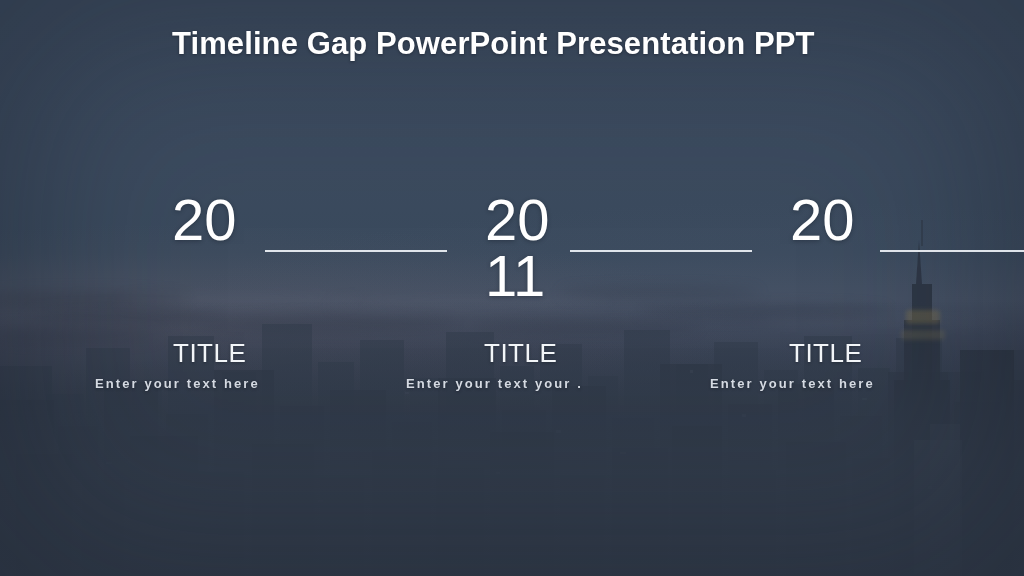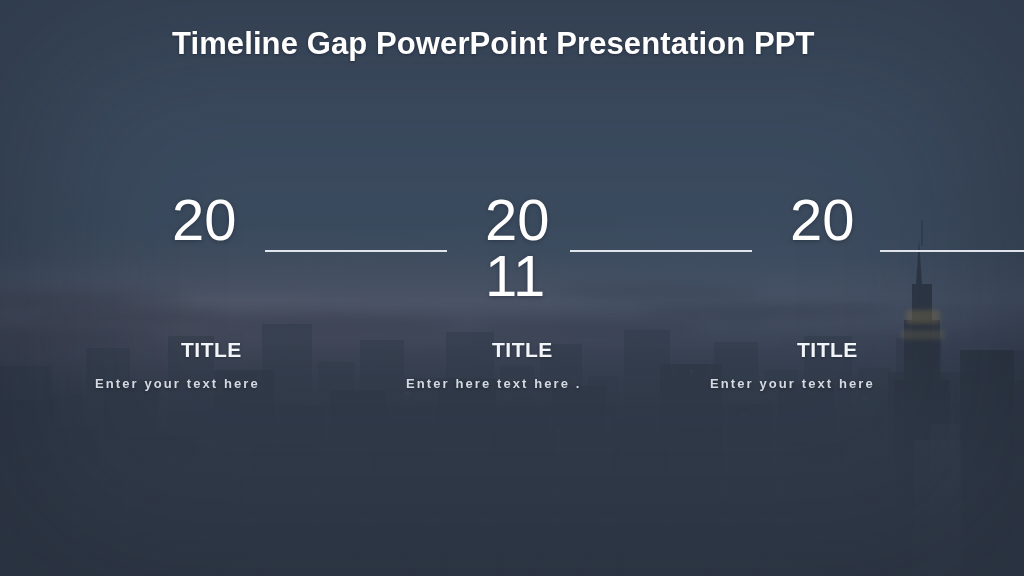--- a/index.html
+++ b/index.html
@@ -135,26 +135,25 @@
 
   .tl-line {
     position: absolute;
     height: 2px;
     background: #e9edf2;
     opacity: .95;
   }
 
   .tl-title {
     position: absolute;
-    font-size: 21px;
-    font-weight: 700;
+    font-size: 26px;
+    font-weight: 400;
     color: #f2f5f8;
     letter-spacing: .5px;
     text-shadow: 0 1px 3px rgba(15,20,28,0.4);
-    margin-left: 8px;
   }
 
   .tl-caption {
     position: absolute;
     font-size: 13px;
     font-weight: 600;
     color: #d5dae2;
     letter-spacing: 2.1px;
     white-space: pre;
     text-shadow: 0 1px 3px rgba(15,20,28,0.45);
@@ -292,21 +291,21 @@
         <div class="tl-caption" style="left:95px; top:376px;">Enter your text here</div>
       </div>
 
       <div class="tl-item">
         <div class="year" style="left:485px; top:192px;">
           <span class="y-top">20</span>
           <span class="y-bot">11</span>
         </div>
         <div class="tl-line" style="left:570px; top:250px; width:182px;"></div>
         <div class="tl-title" style="left:484px; top:338px;">TITLE</div>
-        <div class="tl-caption" style="left:406px; top:376px;">Enter here text here .</div>
+        <div class="tl-caption" style="left:406px; top:376px;">Enter your text your .</div>
       </div>
 
       <div class="tl-item">
         <div class="year" style="left:790px; top:192px;">
           <span class="y-top">20</span>
         </div>
         <div class="tl-line" style="left:880px; top:250px; width:150px;"></div>
         <div class="tl-title" style="left:789px; top:338px;">TITLE</div>
         <div class="tl-caption" style="left:710px; top:376px;">Enter your text here</div>
       </div>

